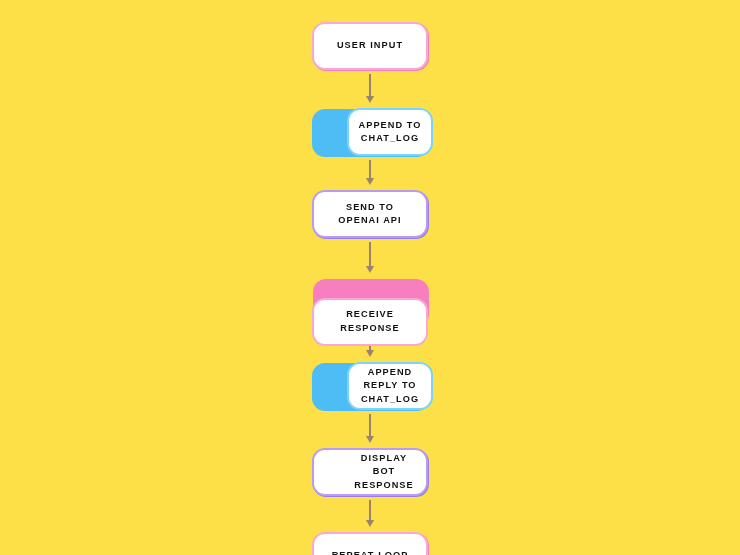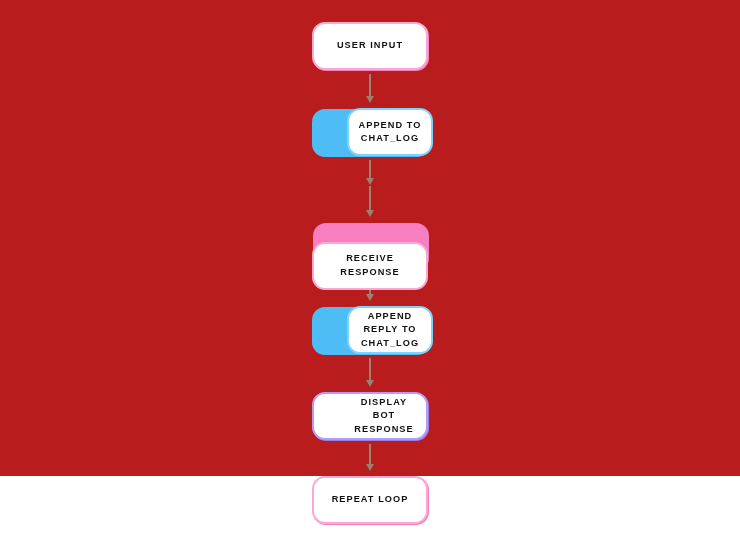--- a/index.html
+++ b/index.html
@@ -10,22 +10,22 @@
     width: 740px;
     height: 555px;
     background: #ffffff;
     font-family: "Liberation Sans", sans-serif;
     overflow: hidden;
   }
 
   #flow-canvas {
     position: relative;
     width: 740px;
-    height: 476px;
-    background: #b91c1c;
+    height: 555px;
+    background: #fde047;
   }
 
   .flow-column {
     position: absolute;
     left: 0;
     top: 18px;
     width: 740px;
     display: flex;
     flex-direction: column;
     align-items: center;
@@ -113,20 +113,27 @@
         <div class="node-shadow" style="width: 118px; height: 48px; background: rgb(79, 189, 245);"></div>
         <div class="node" style="width: 118px; height: 48px; border-color: rgb(125, 211, 252); margin-left: 40px;">
           <div class="node-label">APPEND TO
 CHAT_LOG</div>
         </div>
       </div>
       <div class="connector" style="height: 26px;">
         <div class="shaft" style="height: 19px; background: rgb(154, 130, 113);"></div>
         <div class="head" style="border-top-color: rgb(154, 130, 113);"></div>
       </div>
+      <div class="node-wrap" style="width: 124px; height: 56px;">
+        <div class="node-shadow" style="width: 116px; height: 48px; background: rgb(155, 124, 237);"></div>
+        <div class="node" style="width: 116px; height: 48px; border-color: rgb(183, 156, 245);">
+          <div class="node-label">SEND TO
+OPENAI API</div>
+        </div>
+      </div>
       <div class="connector" style="height: 32px;">
         <div class="shaft" style="height: 25px; background: rgb(154, 130, 113);"></div>
         <div class="head" style="border-top-color: rgb(154, 130, 113);"></div>
       </div>
       <div class="node-wrap" style="width: 124px; height: 56px;">
         <div class="node-shadow" style="width: 116px; height: 48px; background: rgb(247, 127, 192);"></div>
         <div class="node" style="width: 116px; height: 48px; border-color: rgb(249, 168, 212); margin-top: 39px;">
           <div class="node-label">RECEIVE
 RESPONSE</div>
         </div>

